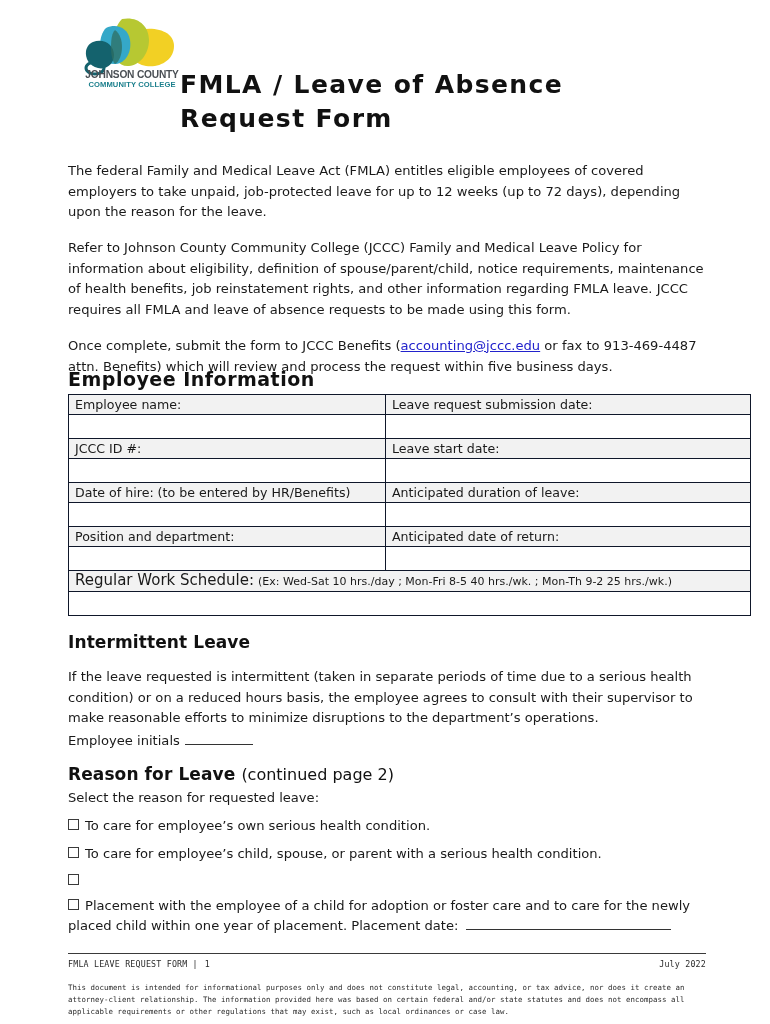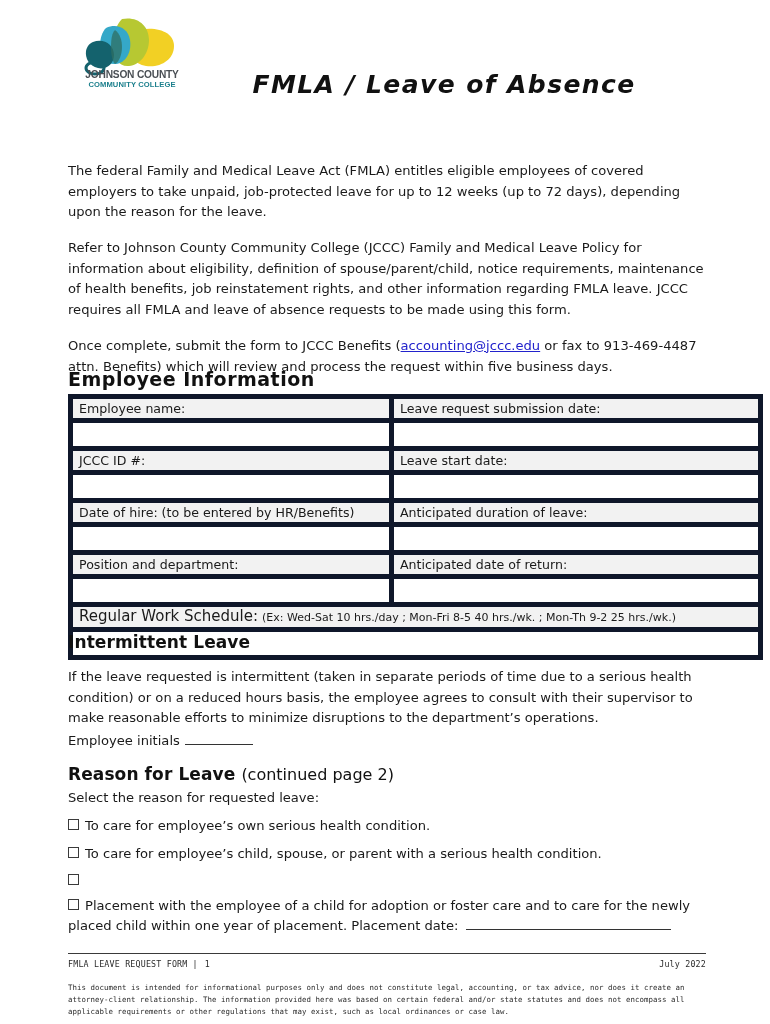--- a/index.html
+++ b/index.html
@@ -66,28 +66,27 @@
     font-weight: bold;
     color: #1b7f8c;
     letter-spacing: 0.1px;
     margin-top: 1px;
   }
   .doc-title {
     position: absolute;
     left: 112px;
     top: 56px;
     width: 528px;
-    text-align: center;
+    text-align: left;
     font-family: "DejaVu Sans", sans-serif;
     font-size: 25px;
     font-weight: bold;
     letter-spacing: 1.4px;
     line-height: 1.36;
     color: #111111;
-    font-style: italic;
   }
 
   
   .body-block {
     position: absolute;
     left: 68px;
     width: 640px;
   }
   p.para {
     margin: 0 0 15px 0;
@@ -126,21 +125,21 @@
   
   .info-table {
     position: absolute;
     left: 68px;
     top: 394px;
     width: 638px;
     border-collapse: collapse;
     table-layout: fixed;
   }
   .info-table td {
-    border: 5px solid #0f172a;
+    border: 1px solid #0f172a;
     padding: 0 16px 0 6px;
     vertical-align: middle;
     font-size: 12.6px;
     color: #1a1a1a;
   }
   .info-table tr.label-row td {
     background: #f2f2f2;
     height: 19px;
     line-height: 19px;
   }
@@ -271,20 +270,21 @@
         <ellipse cx="19" cy="52" rx="9" ry="6" fill="none" stroke="#14626d" stroke-width="3"></ellipse>
       </svg>
       <div class="logo-text">
         <span class="logo-line1">JOHNSON COUNTY</span>
         <span class="logo-line2">COMMUNITY COLLEGE</span>
       </div>
     </div>
 
     <div class="doc-title">
       <span>FMLA / Leave of Absence</span><br>
+      <span>Request Form</span>
     </div>
   </div>
 
   <div class="body-block" style="top:161px;">
     <p class="para">The federal Family and Medical Leave Act (FMLA) entitles eligible employees of covered employers to take unpaid, job-protected leave for up to 12 weeks (up to 72 days), depending upon the reason for the leave.</p>
     <p class="para">Refer to Johnson County Community College (JCCC) Family and Medical Leave Policy for information about eligibility, definition of spouse/parent/child, notice requirements, maintenance of health benefits, job reinstatement rights, and other information regarding FMLA leave. JCCC requires all FMLA and leave of absence requests to be made using this form.</p>
     <p class="para"><span>Once complete, submit the form to JCCC Benefits (</span><a class="email-link" href="#">accounting@jccc.edu</a><span> or fax to 913-469-4487 attn. Benefits) which will review and process the request within five business days.</span></p>
   </div>
 
   <div class="sec-heading h-lg" style="top:368px;">Employee Information</div>

